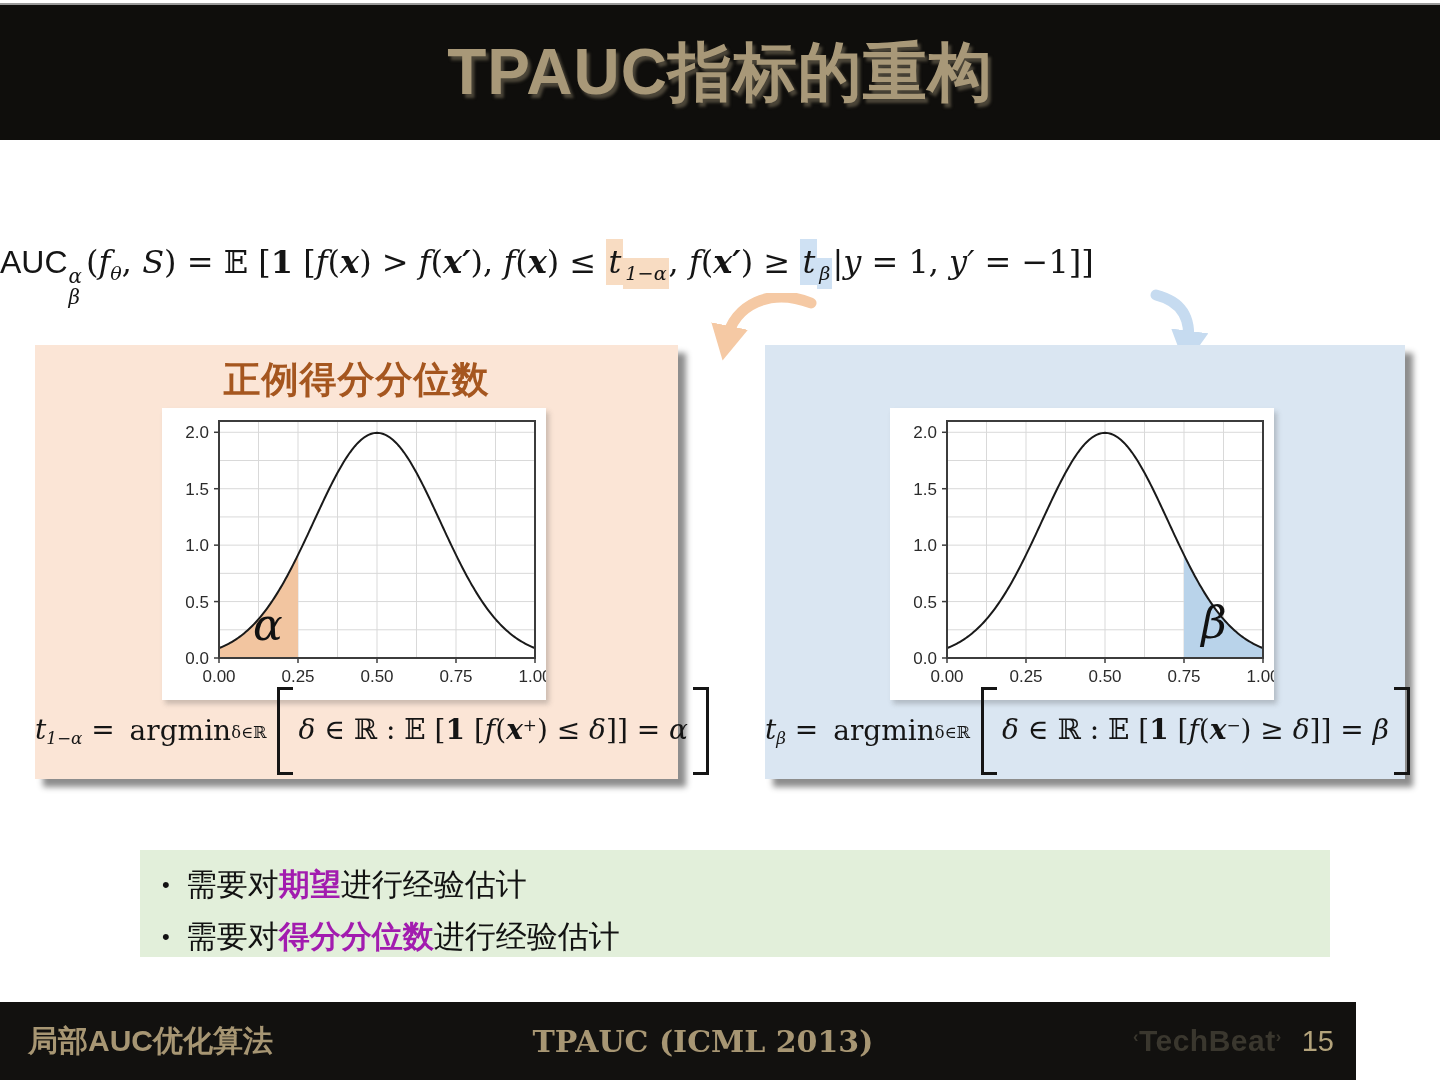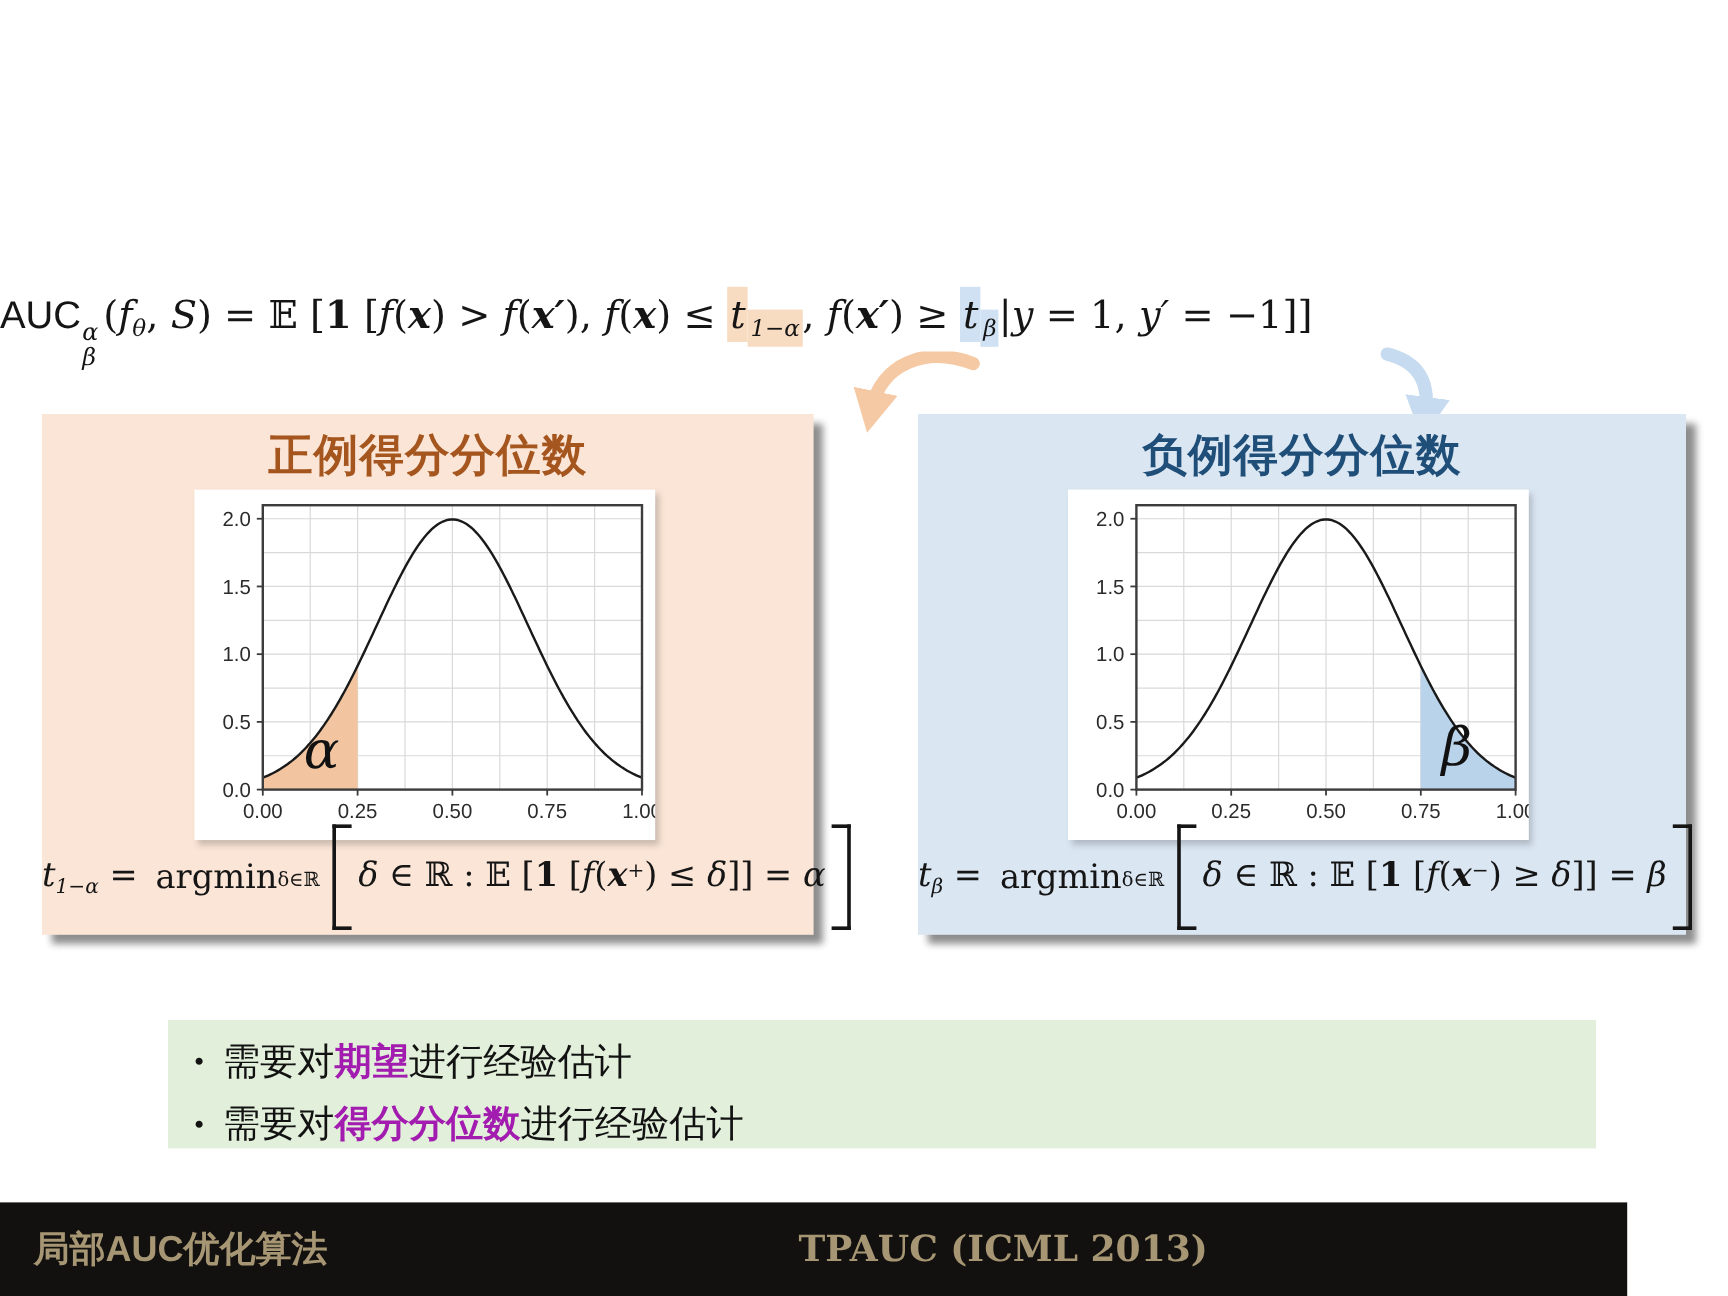--- a/index.html
+++ b/index.html
@@ -69,20 +69,23 @@
   .footer .f-right{margin-right:22px;display:flex;align-items:center;gap:20px;}
   .logo{color:#3a372e;font-size:30px;font-weight:bold;letter-spacing:0.5px;}
   .logo .mark{font-size:0.55em;vertical-align:0.55em;}
   .pagenum{color:#b3a37b;font-size:29px;}
 </style>
 </head>
 <body>
 
 <div class="slide">
 
+  <div class="header">
+    <div class="title">TPAUC指标的重构</div>
+  </div>
 
   <div class="main-formula math" id="main-formula"><span class="tk-sans">AUC</span><span class="supsub">
         <span>α</span>
         <span>β</span>
       </span><span class="tk-up">(</span><span class="tk-it">f</span><span class="tk-sub">θ</span><span class="tk-up">, </span><span class="tk-cal">S</span><span class="tk-up">) = </span><span class="tk-bb">𝔼</span><span class="tk-up"> [</span><span class="tk-bd">1</span><span class="tk-up"> [</span><span class="tk-it">f</span><span class="tk-up">(</span><span class="tk-bi">x</span><span class="tk-up">) &gt; </span><span class="tk-it">f</span><span class="tk-up">(</span><span class="tk-bi">x′</span><span class="tk-up">), </span><span class="tk-it">f</span><span class="tk-up">(</span><span class="tk-bi">x</span><span class="tk-up">) ≤ </span><span class="tk-it hl-peach">t</span><span class="tk-sub hl-peach">1−α</span><span class="tk-up">, </span><span class="tk-it">f</span><span class="tk-up">(</span><span class="tk-bi">x′</span><span class="tk-up">) ≥ </span><span class="tk-it hl-blue">t</span><span class="tk-sub hl-blue">β</span><span class="tk-up">|</span><span class="tk-it">y</span><span class="tk-up"> = 1, </span><span class="tk-it">y′</span><span class="tk-up"> = −1</span><span class="tk-up">]]</span></div>
 
   <svg class="arrow" style="left:708px;top:293px;" width="115" height="70">
     <defs>
       <marker id="headP" markerUnits="strokeWidth" markerWidth="3.4" markerHeight="3.4" refX="1.2" refY="1.7" orient="auto">
         <path d="M0,0 L3.2,1.7 L0,3.4 z" fill="#f5c9a4"></path>
@@ -142,21 +145,20 @@
           <text x="47" y="30.285714285714306" text-anchor="end" font-size="17" fill="#2b2b2b" font-family="Liberation Sans, DejaVu Sans, sans-serif">2.0</text>
           <text x="105.97999999999999" y="231.94285714285715" text-anchor="middle" font-size="44" font-style="italic" fill="#111" font-family="DejaVu Serif, Liberation Serif, serif">α</text>
         </svg></div>
     <div class="panel-formula math" id="formula-left"><span class="tk-it">t</span><span class="tk-sub">1−α</span><span class="tk-up"> = </span><span class="stack">
           <span class="top">argmin</span>
           <span class="bot">δ∈ℝ</span>
         </span><span class="bigbr left"></span><span class="tk-it">δ</span><span class="tk-up"> ∈ </span><span class="tk-bb">ℝ</span><span class="tk-up"> :  </span><span class="tk-bb">𝔼</span><span class="tk-up"> [</span><span class="tk-bd">1</span><span class="tk-up"> [</span><span class="tk-it">f</span><span class="tk-up">(</span><span class="tk-bi">x</span><span class="tk-sup">+</span><span class="tk-up">) ≤ </span><span class="tk-it">δ</span><span class="tk-up">]] = </span><span class="tk-it">α</span><span class="bigbr right"></span></div>
   </div>
 
   <div class="panel right">
-    <h2>负例得分分位数</h2>
     <div class="chart-box" id="chart-right"><svg width="384" height="292" viewBox="0 0 384 292">
           <line x1="96.5" y1="13" x2="96.5" y2="250" stroke="#d9d9d9" stroke-width="1"></line>
           <line x1="136" y1="13" x2="136" y2="250" stroke="#d9d9d9" stroke-width="1"></line>
           <line x1="175.5" y1="13" x2="175.5" y2="250" stroke="#d9d9d9" stroke-width="1"></line>
           <line x1="215" y1="13" x2="215" y2="250" stroke="#d9d9d9" stroke-width="1"></line>
           <line x1="254.5" y1="13" x2="254.5" y2="250" stroke="#d9d9d9" stroke-width="1"></line>
           <line x1="294" y1="13" x2="294" y2="250" stroke="#d9d9d9" stroke-width="1"></line>
           <line x1="333.5" y1="13" x2="333.5" y2="250" stroke="#d9d9d9" stroke-width="1"></line>
           <line x1="57" y1="221.78571428571428" x2="373" y2="221.78571428571428" stroke="#d9d9d9" stroke-width="1"></line>
           <line x1="57" y1="193.57142857142858" x2="373" y2="193.57142857142858" stroke="#d9d9d9" stroke-width="1"></line>
@@ -204,15 +206,19 @@
     </div>
     <div class="bullet-row">
       <span class="bdot">•</span>
       <span><span>需要对</span><span class="red">得分分位数</span><span>进行经验估计</span></span>
     </div>
   </div>
 
   <div class="footer">
     <div class="f-left">局部AUC优化算法</div>
     <div class="f-center">TPAUC (ICML 2013)</div>
+    <div class="f-right">
+      <span class="logo"><span class="mark">‹</span><span>TechBeat</span><span class="mark">›</span></span>
+      <span class="pagenum">15</span>
+    </div>
   </div>
 
 </div>
 
 </body></html>

